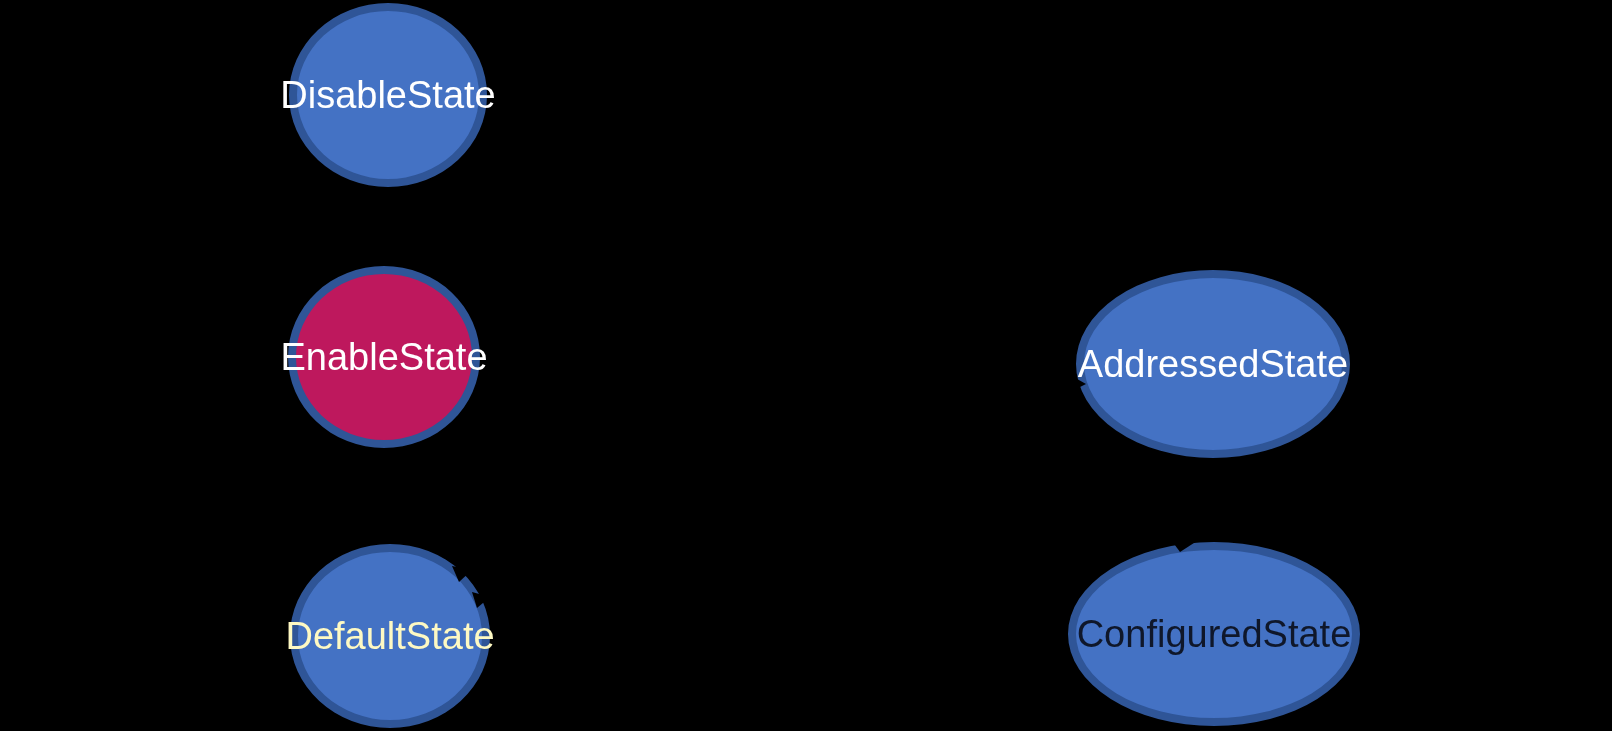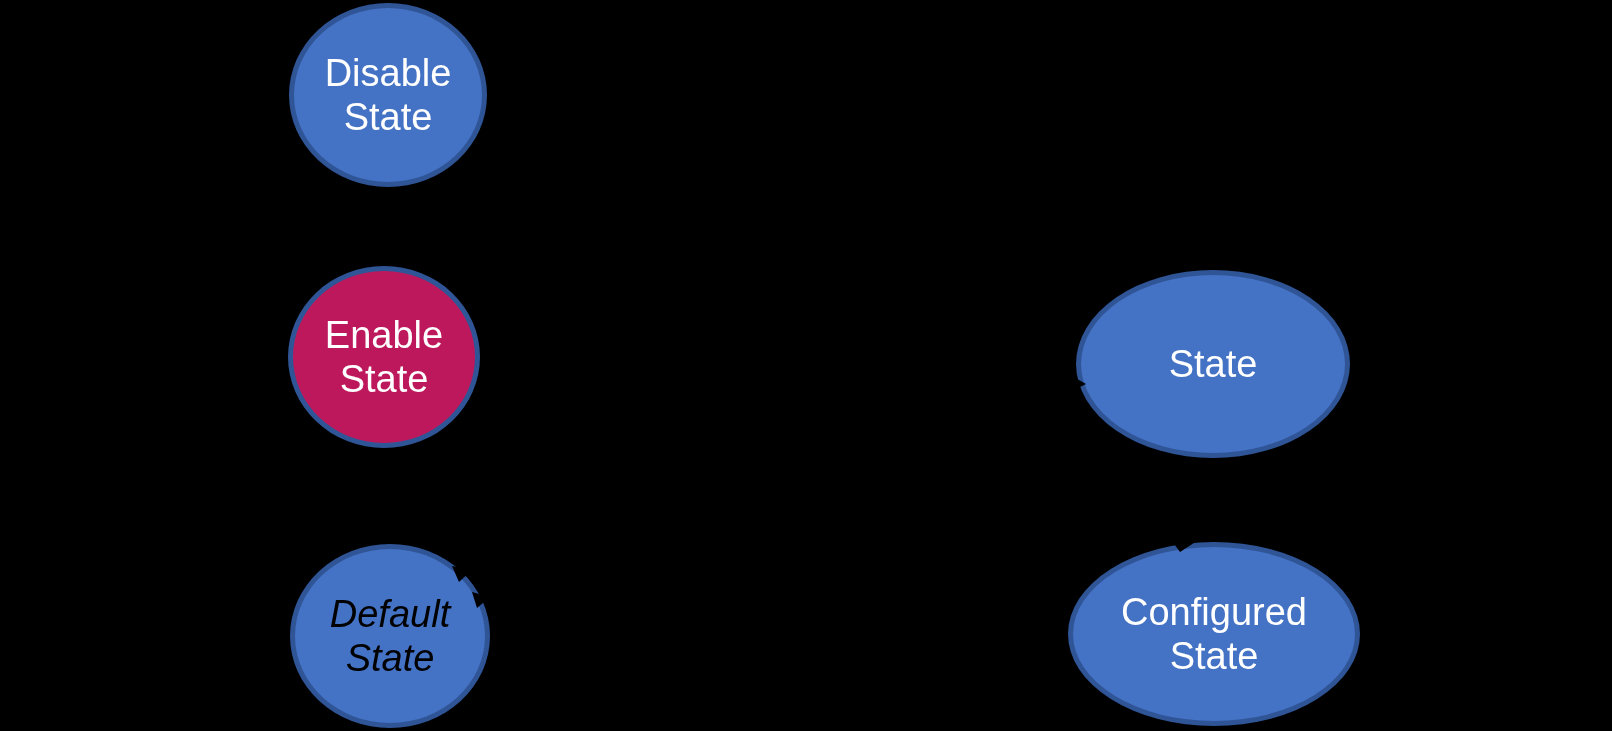--- a/index.html
+++ b/index.html
@@ -14,24 +14,24 @@
   .canvas {
     position: relative;
     width: 1612px;
     height: 731px;
     background: #000000;
   }
   .node {
     position: absolute;
     box-sizing: border-box;
     background: #4472C4;
-    border: 5px solid #22c55e;
+    border: 8px solid #22c55e;
     border-radius: 50%;
     display: flex;
-    flex-direction: column;
+    flex-direction: row;
     align-items: center;
     justify-content: center;
     color: #FFFFFF;
     font-size: 38px;
     line-height: 1.16;
     text-align: center;
     user-select: none;
   }
   .node span { display: block; }
   #node-disable    { left: 289px;  top: 3px;   width: 198px; height: 184px; }
@@ -56,30 +56,31 @@
   <div class="node" id="node-disable" style="background: rgb(68, 114, 196); border-color: rgb(47, 85, 151); color: rgb(255, 255, 255);">
     <span>Disable</span>
     <span>State</span>
   </div>
 
   <div class="node" id="node-enable" style="background: #be185d; border-color: rgb(47, 85, 151); color: rgb(255, 255, 255);">
     <span>Enable</span>
     <span>State</span>
   </div>
 
-  <div class="node" id="node-default" style="background: rgb(68, 114, 196); border-color: rgb(47, 85, 151); color: #000000; font-style: italic;">
+  <div class="node" id="node-default" style="background: rgb(68, 114, 196); border-color: rgb(47, 85, 151); color: #fef9c3;">
     <span>Default</span>
     <span>State</span>
   </div>
 
   <div class="node" id="node-addressed" style="background: rgb(68, 114, 196); border-color: rgb(47, 85, 151); color: rgb(255, 255, 255);">
+    <span>Addressed</span>
     <span>State</span>
   </div>
 
-  <div class="node" id="node-configured" style="background: rgb(68, 114, 196); border-color: rgb(47, 85, 151); color: #ffffff;">
+  <div class="node" id="node-configured" style="background: rgb(68, 114, 196); border-color: rgb(47, 85, 151); color: #0f172a;">
     <span>Configured</span>
     <span>State</span>
   </div>
 
   <svg class="marks" viewBox="0 0 1612 731" xmlns="http://www.w3.org/2000/svg">
 
     <polygon points="452,566 472,570 459,582" fill="#000000"></polygon>
     <polygon points="472,592 490,597 477,608" fill="#000000"></polygon>
     <polygon points="1070,375 1086,384 1070,392" fill="#000000"></polygon>
     <polygon points="1169,537 1197,541 1180,552" fill="#000000"></polygon>

